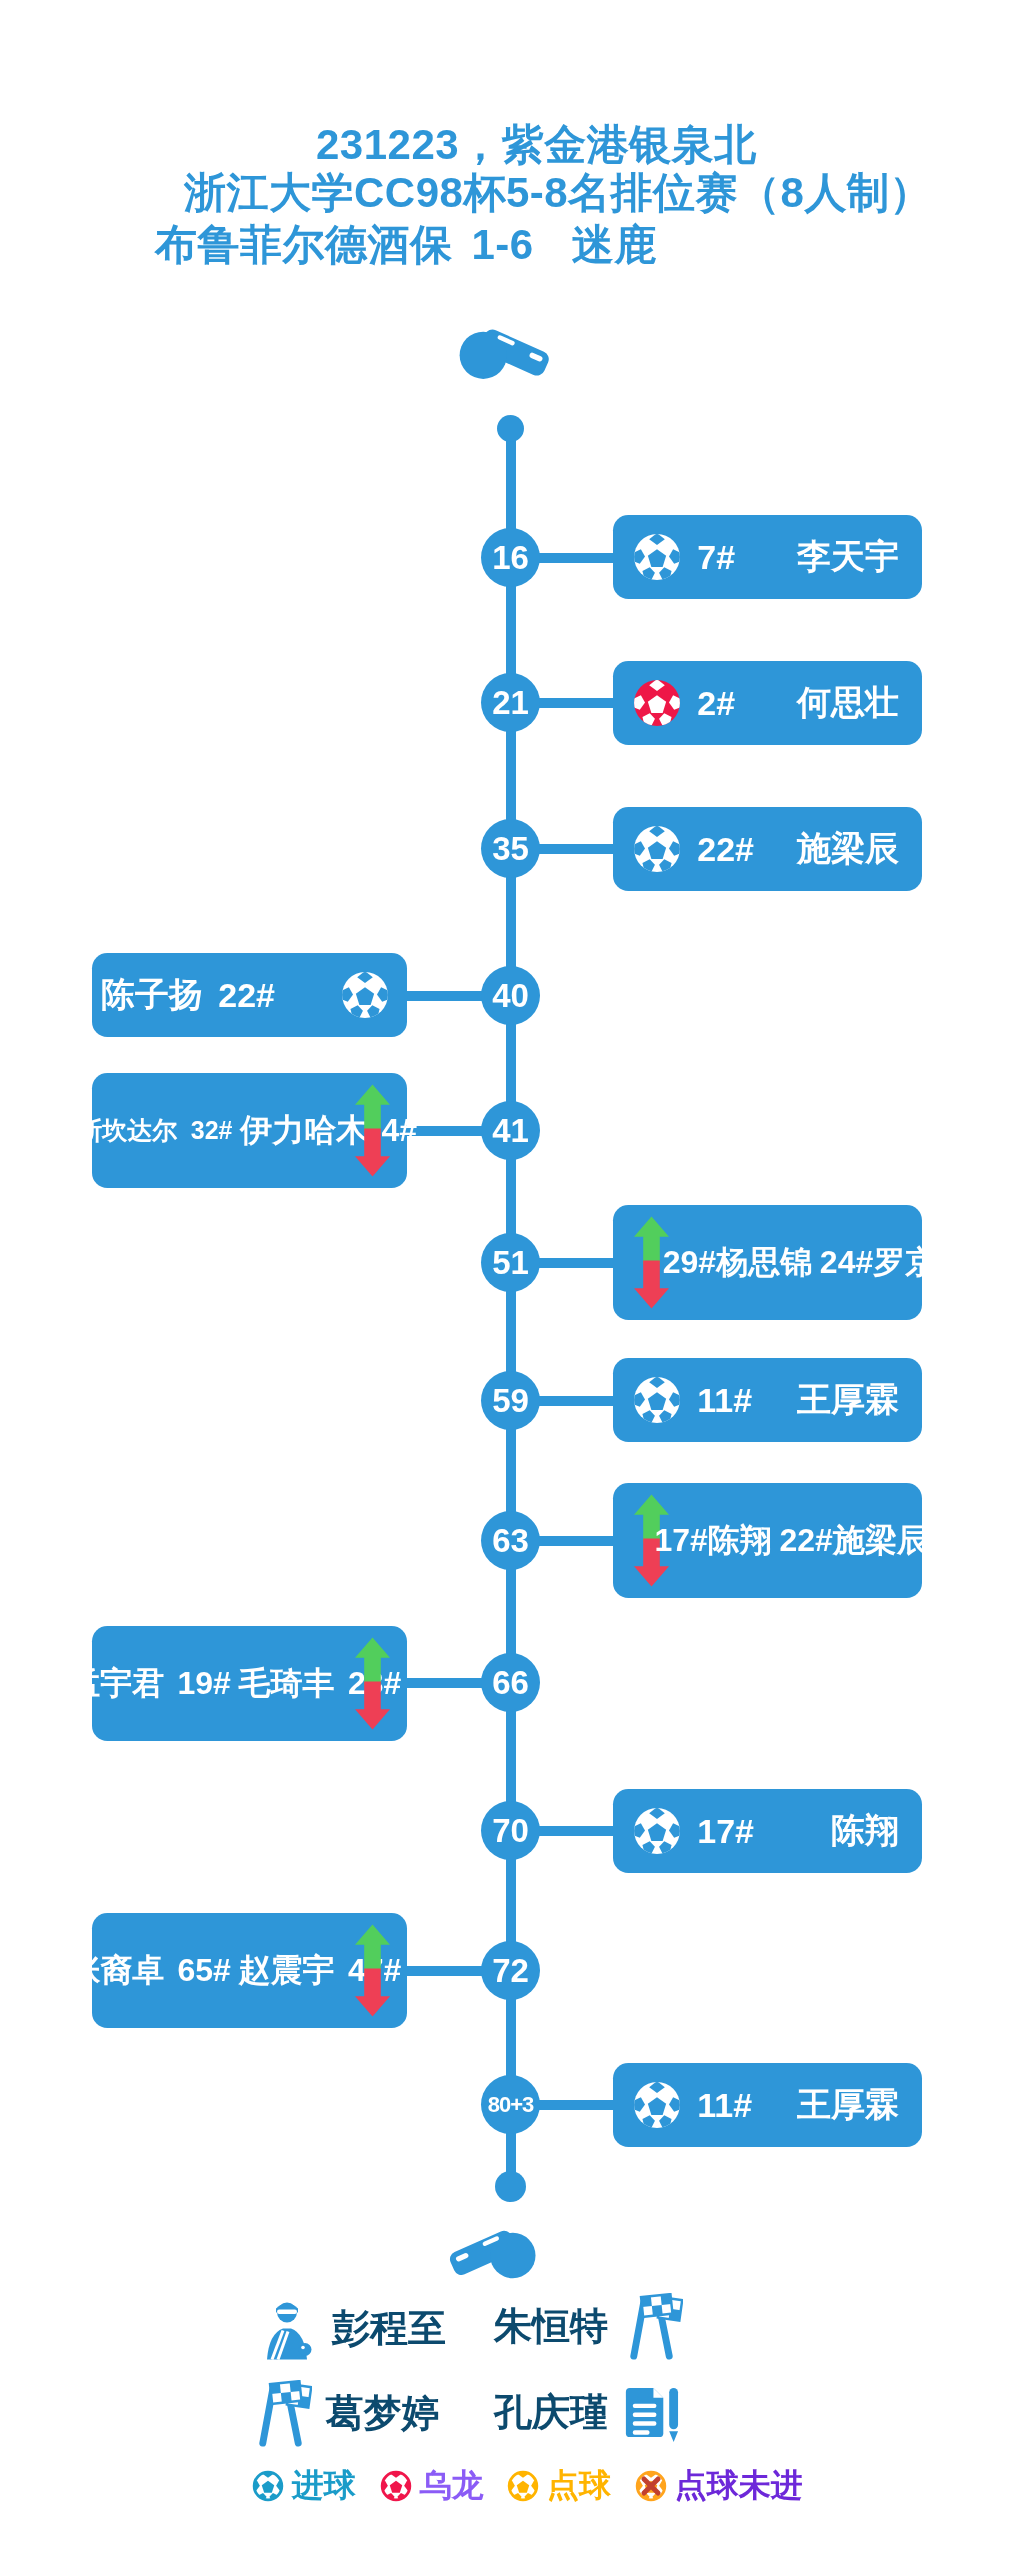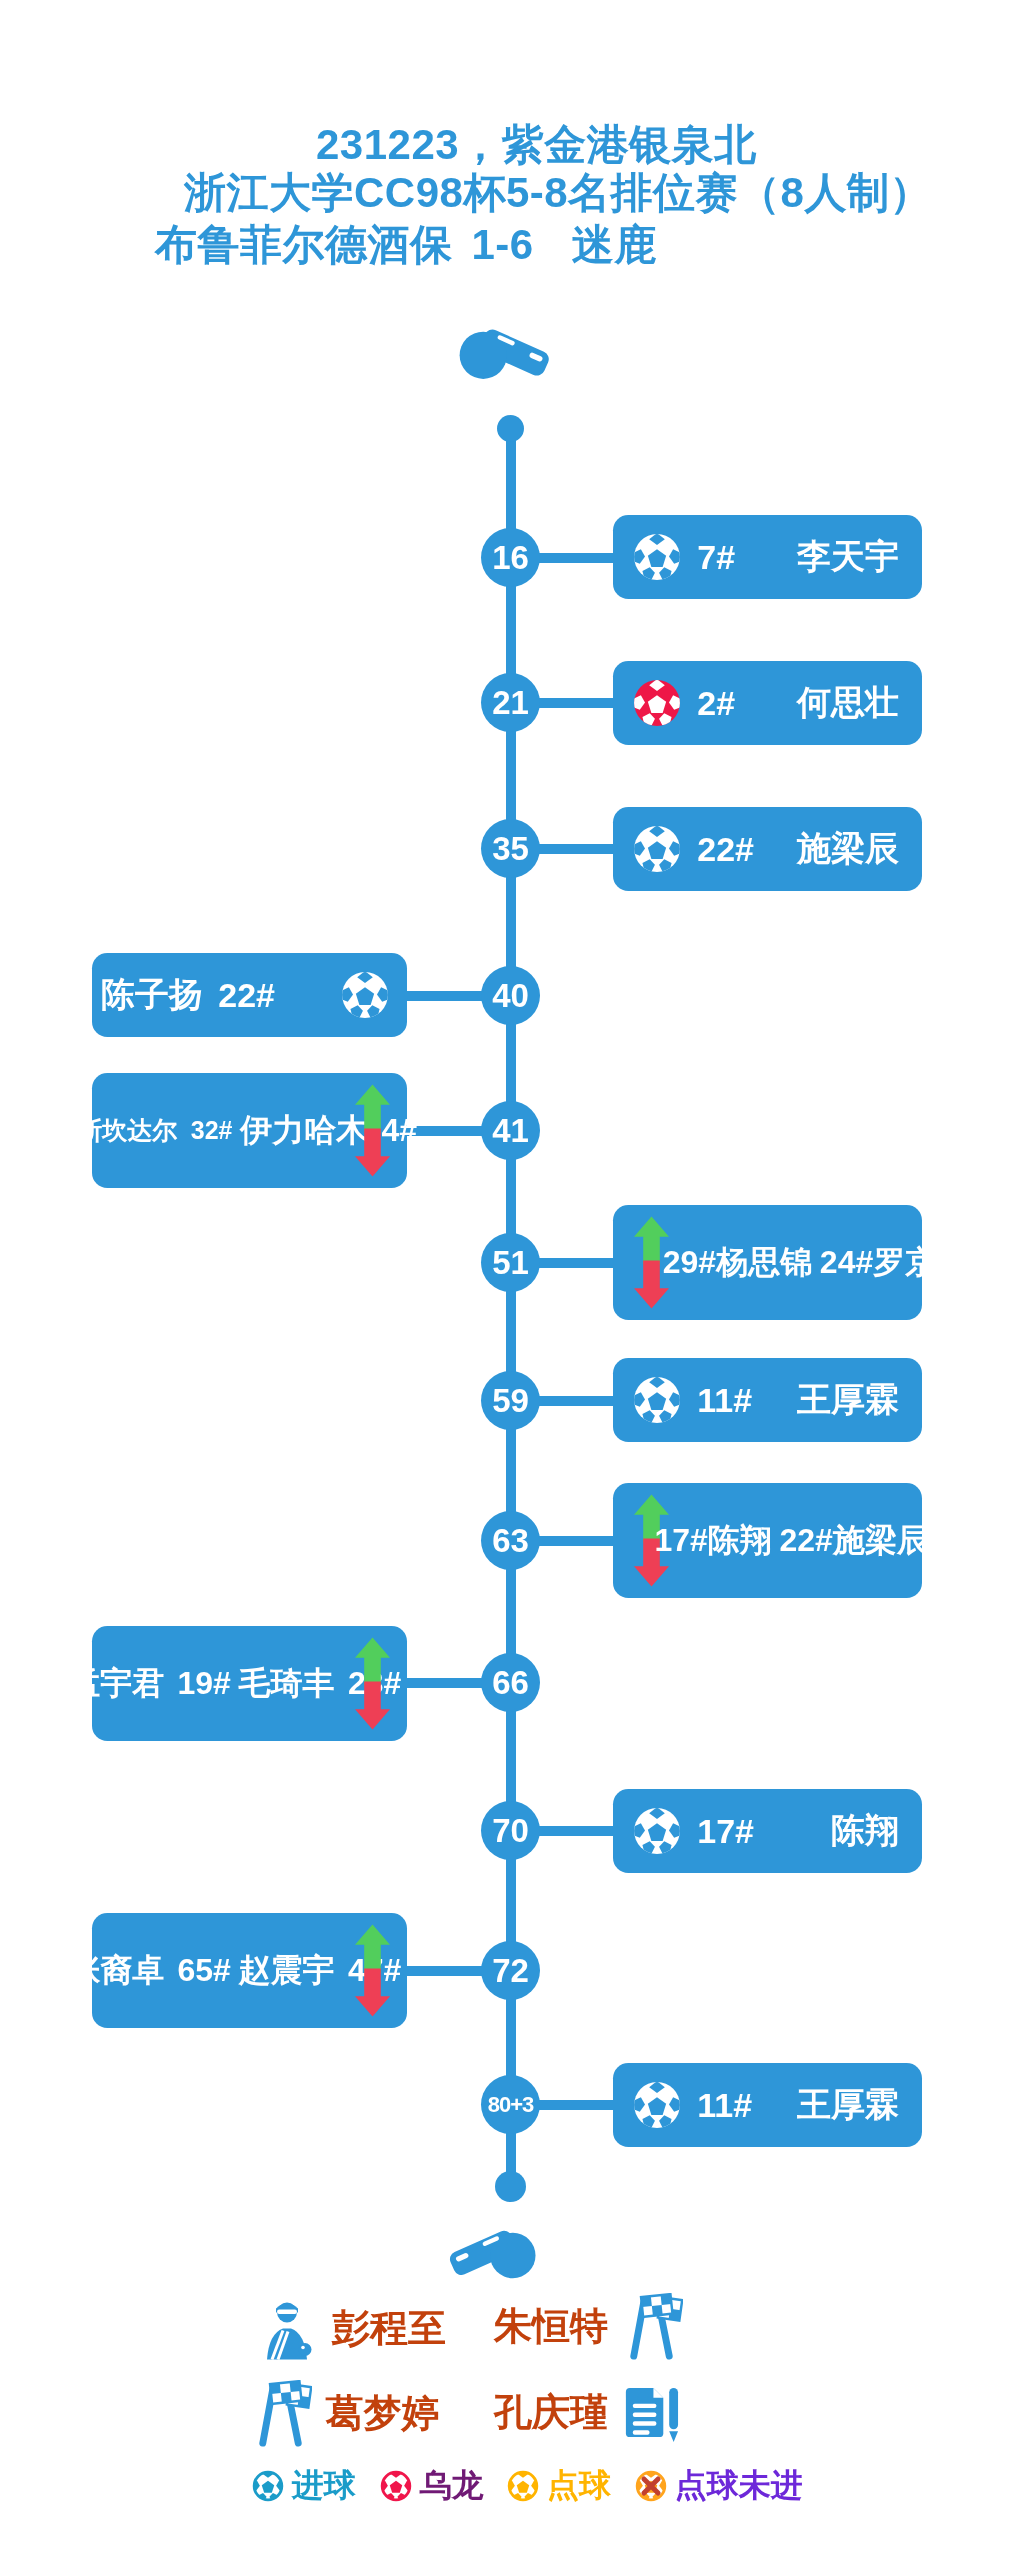--- a/index.html
+++ b/index.html
@@ -48,29 +48,29 @@
   .sub .row{display:flex; align-items:center;}
   .sub .row .num,.sub .row .nm{font-size:32px;}
   .sub .row.sm .num,.sub .row.sm .nm{font-size:25px;}
   .right.sub{padding:0 23px 0 21px; gap:15.3px;}
   .right.sub .row .nm{margin-left:auto;}
   .left.sub{padding:0 17px 0 34px; gap:11.5px;}
   .left.sub .row .num{margin-left:13.4px;}
   .arrows{display:flex; flex-direction:column; align-items:center;}
   .arrows svg + svg{margin-top:-4.8px;}
   
-  .official{position:absolute; display:flex; align-items:center; color:#c2410c; font-size:38px; gap:17px; white-space:nowrap;}
+  .official{position:absolute; display:flex; align-items:center; color:#0c4a6e; font-size:38px; gap:17px; white-space:nowrap;}
   #off1{left:259px; top:2297px;}
   #off2{left:494px; top:2293px; gap:11.5px;}
   #off3{left:249px; top:2380px; gap:13.4px;}
   #off4{left:494px; top:2382px; gap:11.5px;}
   
   .legend{position:absolute; left:251px; top:2464px; display:flex; align-items:center; gap:23px;}
   .leg{display:flex; align-items:center; gap:6.7px; font-size:32px; white-space:nowrap;}
-  .c-goal{color:#1B9CC9;} .c-own{color:#701a75;} .c-pen{color:#FFB400;} .c-miss{color:#6d28d9;}
+  .c-goal{color:#1B9CC9;} .c-own{color:#8b5cf6;} .c-pen{color:#FFB400;} .c-miss{color:#6d28d9;}
 </style>
 </head>
 <body>
 
 <div class="canvas">
 
   <div class="title-line" id="t1">231223，紫金港银泉北</div>
   <div class="title-line" id="t2">浙江大学CC98杯5-8名排位赛（8人制）</div>
   <div class="title-line" id="t3">
     <span class="home">布鲁菲尔德酒保</span>

